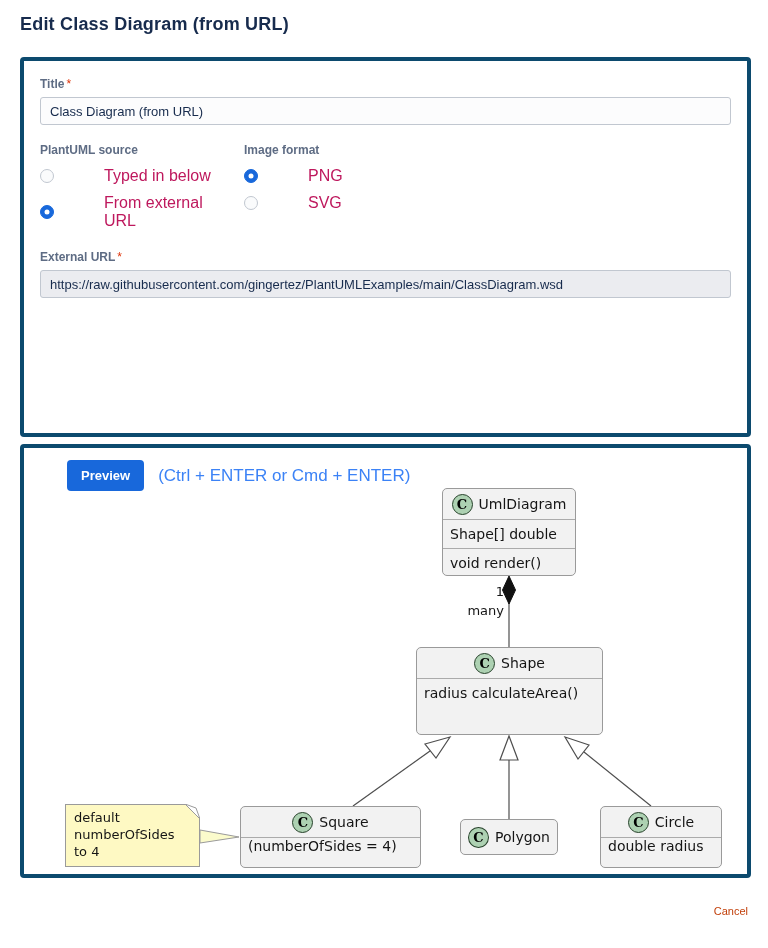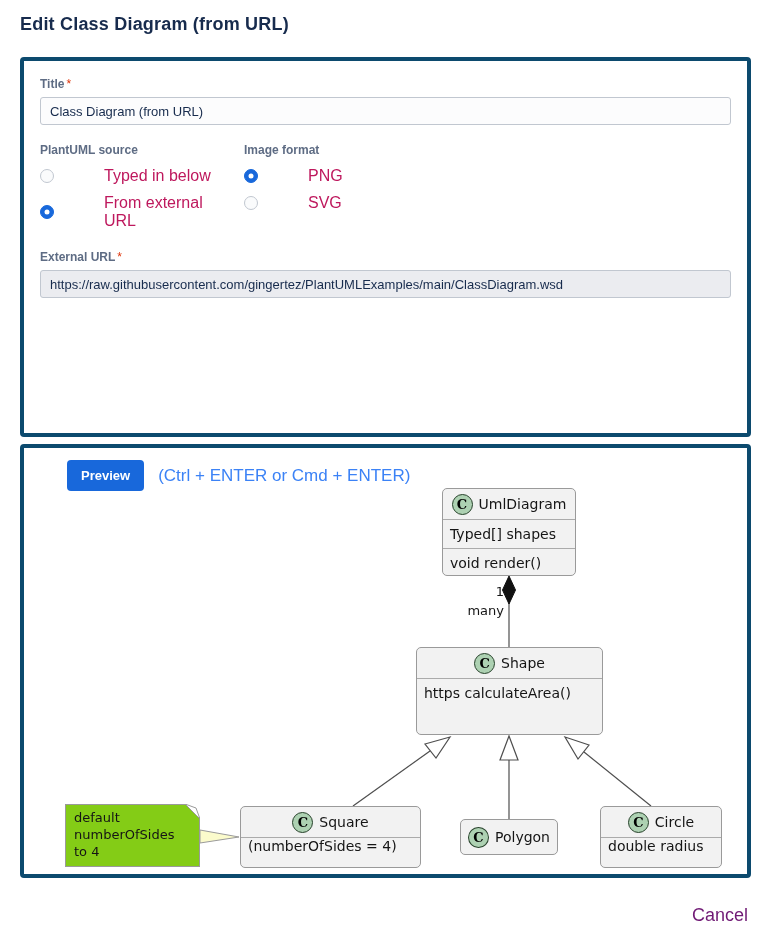--- a/index.html
+++ b/index.html
@@ -42,27 +42,27 @@
     font-family:"DejaVu Sans",sans-serif; color:#151515; }
   .uml-head { display:flex; align-items:center; justify-content:center; gap:6px; height:30px; padding:0 7px; }
   .uml-name { font-size:14px; }
   .c-icon { width:21px; height:21px; border-radius:50%; background:#ADD1B2; border:1px solid #27422B;
     display:flex; align-items:center; justify-content:center; font-family:"DejaVu Serif",serif;
     font-weight:bold; font-size:13px; color:#000; }
   .uml-row { border-top:1px solid #ABABAB; display:flex; align-items:center; padding:0 7px; font-size:14px; height:29px; }
   .uml-row.tall { height:17px;text-align:center; }
   .mult-label { position:absolute; font-family:"DejaVu Sans",sans-serif; font-size:13px; color:#151515; text-align:right; }
 
-  .uml-note { position:absolute; left:41px; top:356px; width:135px; height:63px; background:#84cc16;
+  .uml-note { position:absolute; left:41px; top:356px; width:135px; height:63px; background:#fef9c3;
     border:1px solid #9A9A9A; padding:4px 8px; font-family:"DejaVu Sans",sans-serif; font-size:13px;
     line-height:17px; color:#151515; }
   .note-fold { position:absolute; top:-1px; right:-1px; }
 
   .footer { display:flex; justify-content:flex-end; align-items:center; gap:22px; margin-top:27px; padding-right:20px; }
-  .cancel-link { font-size:18px; color:#701a75; cursor:pointer; }
+  .cancel-link { font-size:11px; color:#c2410c; cursor:pointer; }
 </style>
 </head>
 <body>
 
 <h1 class="page-title">Edit Class Diagram (from URL)</h1>
 
 <div class="panel panel-form">
   <div>
     <span class="field-label">Title</span><span class="req">*</span>
   </div>
@@ -125,30 +125,30 @@
     </svg>
 
     <div class="mult-label" style="left:456px; top:136px; width:24px;">1</div>
     <div class="mult-label" style="left:428px; top:155px; width:52px;">many</div>
 
     <div class="uml-class" style="left:418px; top:40px; width:134px; height:88px;">
       <div class="uml-head">
         <span class="c-icon">C</span>
         <span class="uml-name">UmlDiagram</span>
       </div>
-      <div class="uml-row">Typed[] shapes</div>
+      <div class="uml-row">Shape[] double</div>
       <div class="uml-row">void render()</div>
     </div>
 
     <div class="uml-class" style="left:392px; top:199px; width:187px; height:88px;">
       <div class="uml-head">
         <span class="c-icon">C</span>
         <span class="uml-name">Shape</span>
       </div>
-      <div class="uml-row">https calculateArea()</div>
+      <div class="uml-row">radius calculateArea()</div>
     </div>
 
     <div class="uml-note">
       <svg class="note-fold" width="15" height="15">
         <polygon points="0,0 15,0 15,15" fill="#ffffff"></polygon>
         <path d="M0,0 L15,15 M0,0 L11,4 L15,15" fill="none" stroke="#9A9A9A" stroke-width="1"></path>
       </svg>
       <div>default</div>
       <div>numberOfSides</div>
       <div>to 4</div>

